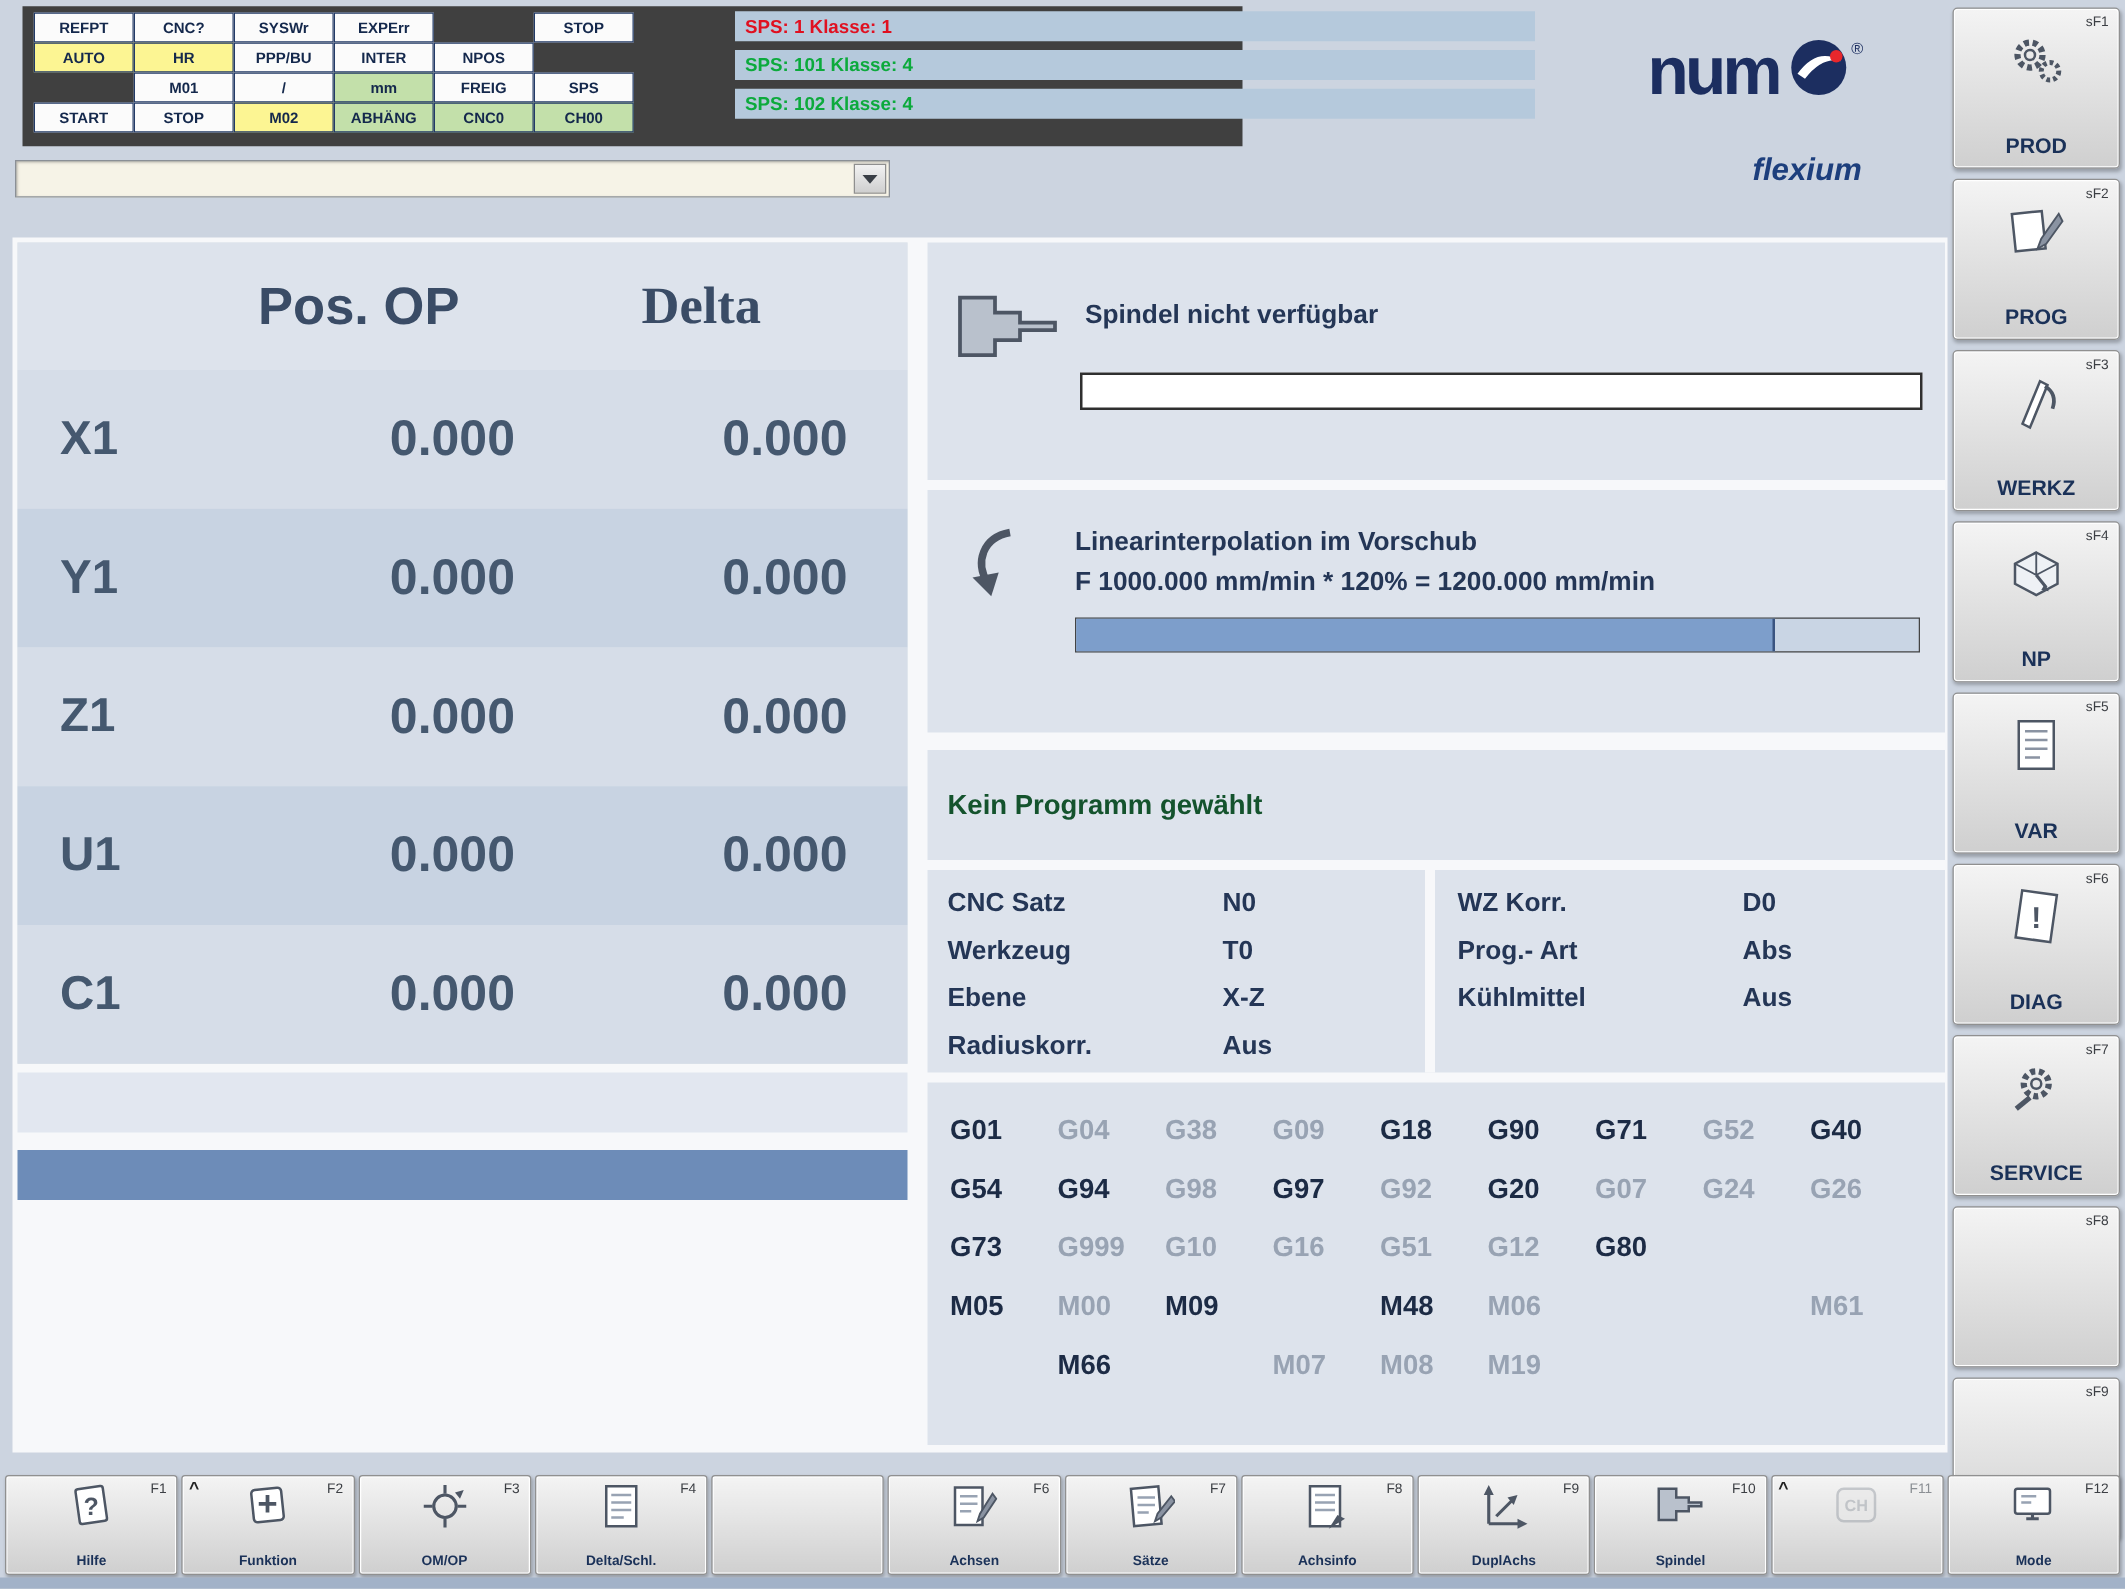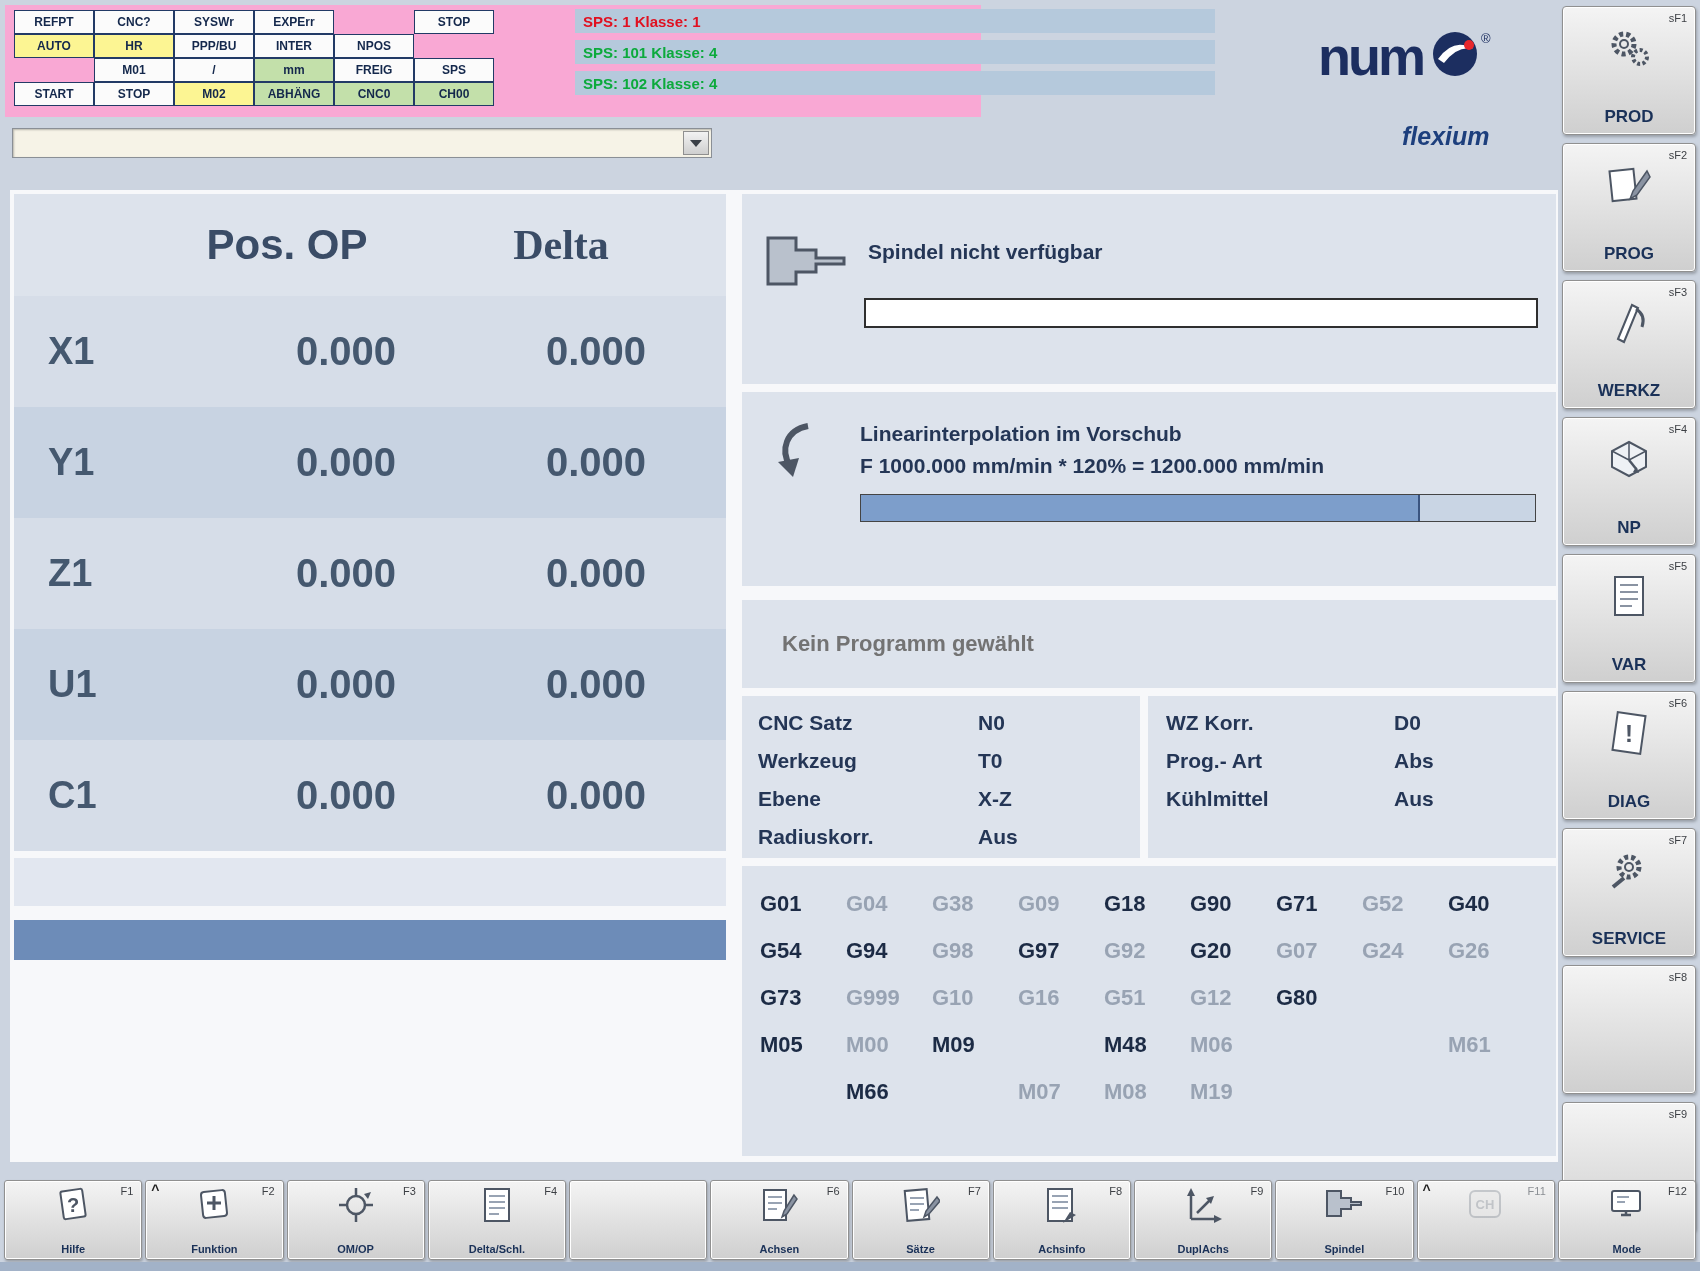--- a/index.html
+++ b/index.html
@@ -1,20 +1,20 @@
 <!DOCTYPE html>
 <html><head>
 <meta charset="utf-8">
 <style>
   *{box-sizing:border-box;margin:0;padding:0;}
   body{font-family:"Liberation Sans",sans-serif;background:#9aa6b5;}
   .screen{position:relative;width:1700px;height:1271px;background:#ccd4e0;overflow:hidden;}
 
   
-  .header-band{position:absolute;left:5px;top:5px;width:976px;height:112px;background:#f9a8d4;}
+  .header-band{position:absolute;left:18px;top:5px;width:976px;height:112px;background:#404040;}
   .status-grid{position:absolute;left:9px;top:5px;display:grid;grid-template-columns:repeat(6,80px);grid-auto-rows:24px;}
   .sg-cell{border:1px solid #223a66;background:#fbfbfb;display:flex;align-items:center;justify-content:center;
            font-size:12px;font-weight:bold;color:#14284c;white-space:nowrap;overflow:hidden;}
   .sg-cell[data-variant="yellow"]{background:#fcf593;}
   .sg-cell[data-variant="green"]{background:#c3e0aa;}
   .sg-cell[data-variant="empty"]{background:transparent;border-color:transparent;}
   .sps{position:absolute;left:570px;top:4px;width:640px;}
   .sps-bar{height:24px;background:#b5c9dc;margin-bottom:7px;display:flex;align-items:center;padding-left:8px;
            font-size:15px;font-weight:bold;}
   .sps-red{color:#e01020;}
@@ -38,21 +38,21 @@
   .backing{position:absolute;left:10px;top:190px;width:1548px;height:972px;background:#f7f8fa;}
 
   
   .pos-panel{position:absolute;left:14px;top:194px;width:712px;height:657px;background:#dde3ec;}
   .pos-head{height:102px;display:flex;align-items:center;background:#dde3ec;
             font-size:42px;font-weight:bold;color:#3a4c66;}
   .pos-head .ph-sp{width:164px;}
   .pos-head .ph-pos{width:218px;text-align:center;}
   .pos-head .ph-delta{width:260px;text-align:center;padding-left:70px;font-family:Liberation Serif, serif;}
   .pos-row{height:111px;display:flex;align-items:center;padding-left:34px;
-           font-size:40px;font-weight:bold;color:#45586f;}
+           font-size:40px;font-weight:bold;color:#45586f;gap:16px;}
   .pos-row:nth-child(odd){background:#c8d3e2;}
   .pos-row:nth-child(even){background:#d6dde8;}
   .pos-row .ax{width:130px;font-size:38px;}
   .pos-row .v1{width:218px;text-align:right;}
   .pos-row .v2{width:260px;text-align:right;padding-right:10px;}
   .sub-strip{position:absolute;left:14px;top:858px;width:712px;height:48px;background:#e2e7f0;}
   .sel-bar{position:absolute;left:14px;top:920px;width:712px;height:40px;background:#6d8cb8;}
 
   
   .section{position:absolute;left:742px;width:814px;background:#dde3ec;}
@@ -64,21 +64,21 @@
 
   .spindle-icon{position:absolute;left:22px;top:36px;}
   .spindle-msg{position:absolute;left:126px;top:46px;font-size:21px;font-weight:bold;color:#243656;}
   .pbar{position:absolute;background:#fff;border:2px solid #2f2f2f;}
   .spindle-pbar{left:122px;top:104px;width:674px;height:30px;}
   .feed-icon{position:absolute;left:26px;top:28px;}
   .feed-text{position:absolute;left:118px;top:26px;font-size:21px;font-weight:bold;color:#243656;line-height:32px;}
   .feed-pbar{left:118px;top:102px;width:676px;height:28px;border:1px solid #444;background:#c9d5e4;}
   .pfill{height:100%;background:#7d9ecb;border-right:2px solid #3a5480;}
   .spindle-pbar .pfill{border-right:none;}
-  .prog-msg{font-size:22px;font-weight:bold;color:#737373;margin-left:24px;}
+  .prog-msg{font-size:22px;font-weight:bold;color:#14532d;}
 
   .info-col{position:absolute;top:8px;}
   .info-left{left:16px;width:380px;}
   .info-right{left:424px;width:380px;}
   .info-row{height:38px;display:flex;align-items:center;font-size:21px;font-weight:bold;color:#243656;gap:40px;}
   .info-left .lbl{width:180px;}
   .info-right .lbl{width:188px;}
   .info-divider{position:absolute;left:398px;top:0;width:8px;height:100%;background:#f7f8fa;}
 
   .gm-grid{position:absolute;left:18px;top:14px;display:grid;grid-template-columns:repeat(9,86px);grid-auto-rows:47px;align-items:center;}

